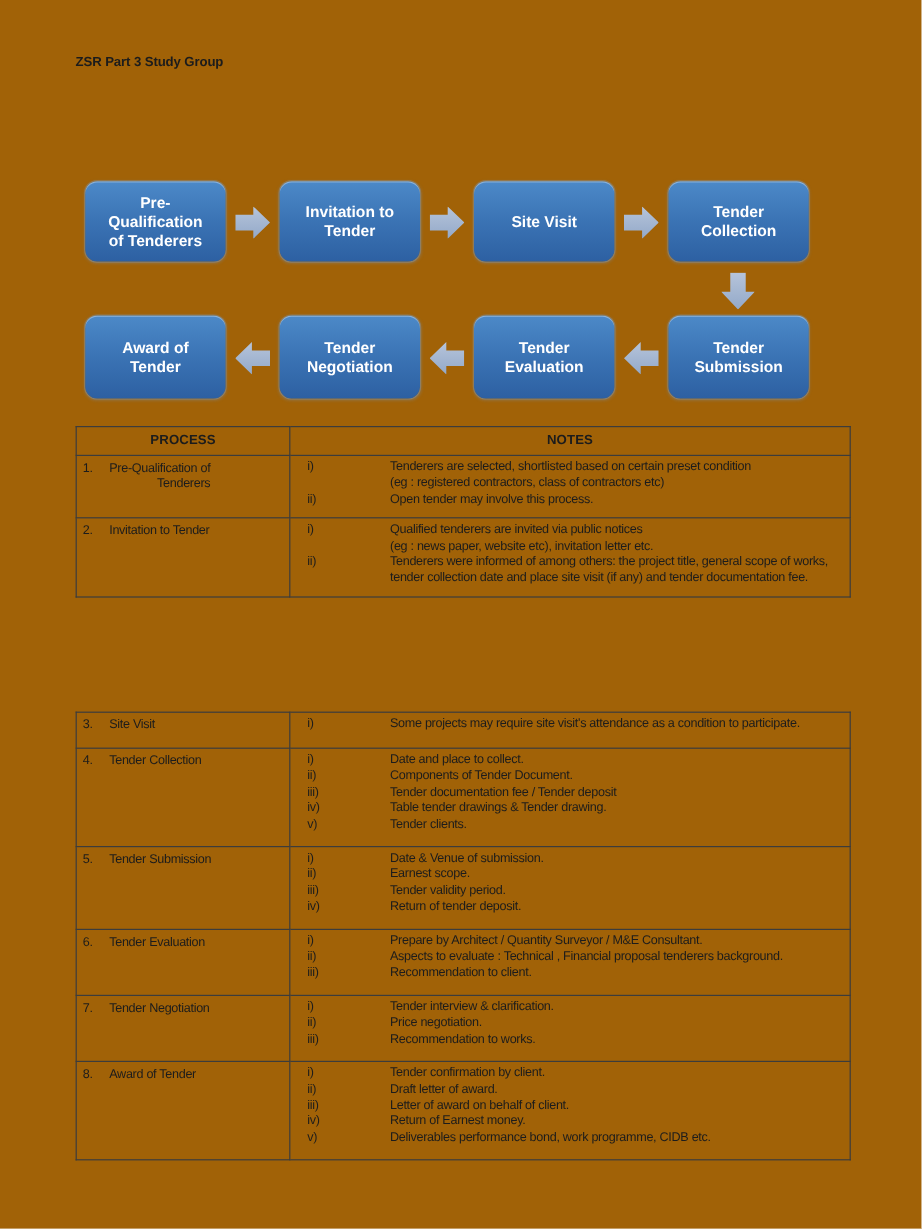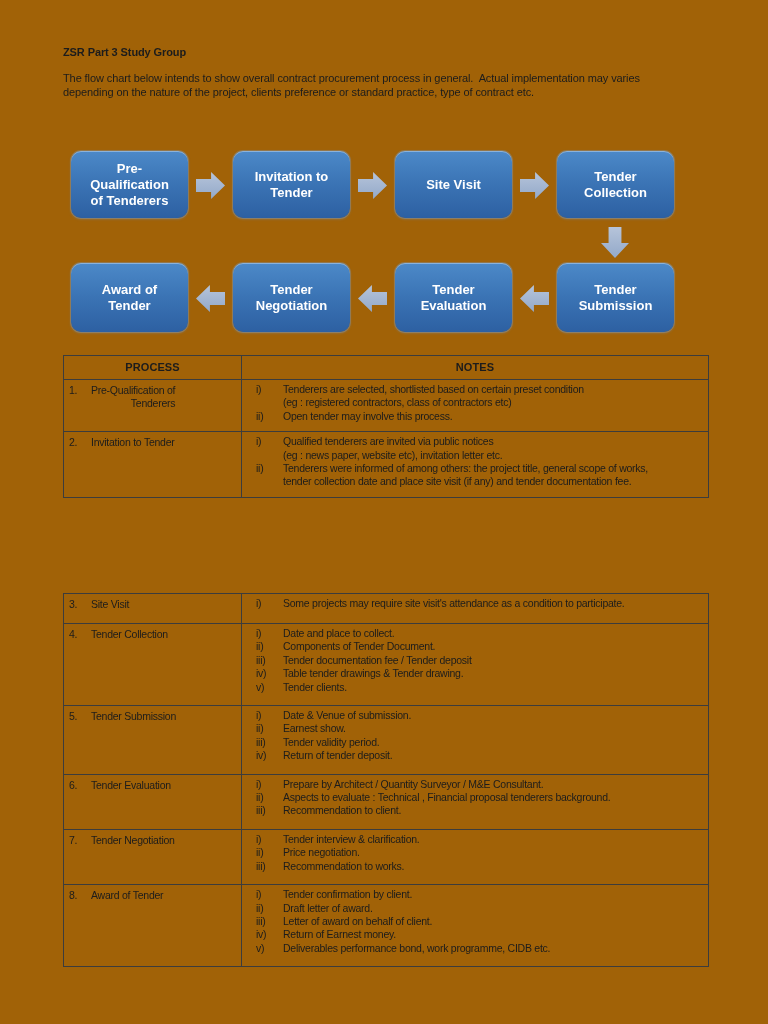--- a/index.html
+++ b/index.html
@@ -41,33 +41,31 @@
   .doc-table th, .doc-table td { border:1.4px solid #3c3c3c; vertical-align:top; }
   .doc-table th { font-size:11px; padding:5px 4px; text-align:center; letter-spacing:0.1px; }
   td.process { padding:4px 4px 6px 5px; font-size:10.5px; letter-spacing:-0.25px; line-height:13.4px; }
   .proc-flex { display:flex; }
   .proc-num { width:22px; flex:none; }
   .proc-name { white-space:pre-wrap;text-align:right; }
   td.notes { padding:3px 6px 8px 14px; font-size:10.5px; letter-spacing:-0.25px; line-height:13.4px; }
   .t2 td.notes { padding-bottom:11px; }
   .note-item { display:flex; }
   .note-m { width:27px; flex:none; }
-  .note-t { flex:1; white-space:pre-wrap; }
+  .note-t { flex:1; white-space:pre-wrap;margin-left:42px; }
   .h24{height:24px}.h52{height:52px}.h56{height:56px}
   .h30{height:30px}.h80{height:80px}.h66{height:66px}.h54{height:54px}
 </style>
 </head>
 <body>
 
 <div class="page">
 
   <div class="header-block">
     <div class="doc-group">ZSR Part 3 Study Group</div>
-    <div class="doc-intro">The flow chart below intends to show overall contract procurement process in general.  Actual implementation may varies
-depending on the nature of the project, clients preference or standard practice, type of contract etc.</div>
   </div>
 
   <div class="fbox frow1 fx1">
     <span>Pre-Qualification of Tenderers</span>
   </div>
   <div class="arrow arrow-right ax1"></div>
   <div class="fbox frow1 fx2">
     <span>Invitation to Tender</span>
   </div>
   <div class="arrow arrow-right ax2"></div>
@@ -219,21 +217,21 @@
       </td>
       <td class="notes">
 
           <div class="note-item">
             <span class="note-m">i)</span>
             <span class="note-t">Date &amp; Venue of submission.</span>
           </div>
 
           <div class="note-item">
             <span class="note-m">ii)</span>
-            <span class="note-t">Earnest show.</span>
+            <span class="note-t">Earnest scope.</span>
           </div>
 
           <div class="note-item">
             <span class="note-m">iii)</span>
             <span class="note-t">Tender validity period.</span>
           </div>
 
           <div class="note-item">
             <span class="note-m">iv)</span>
             <span class="note-t">Return of tender deposit.</span>

